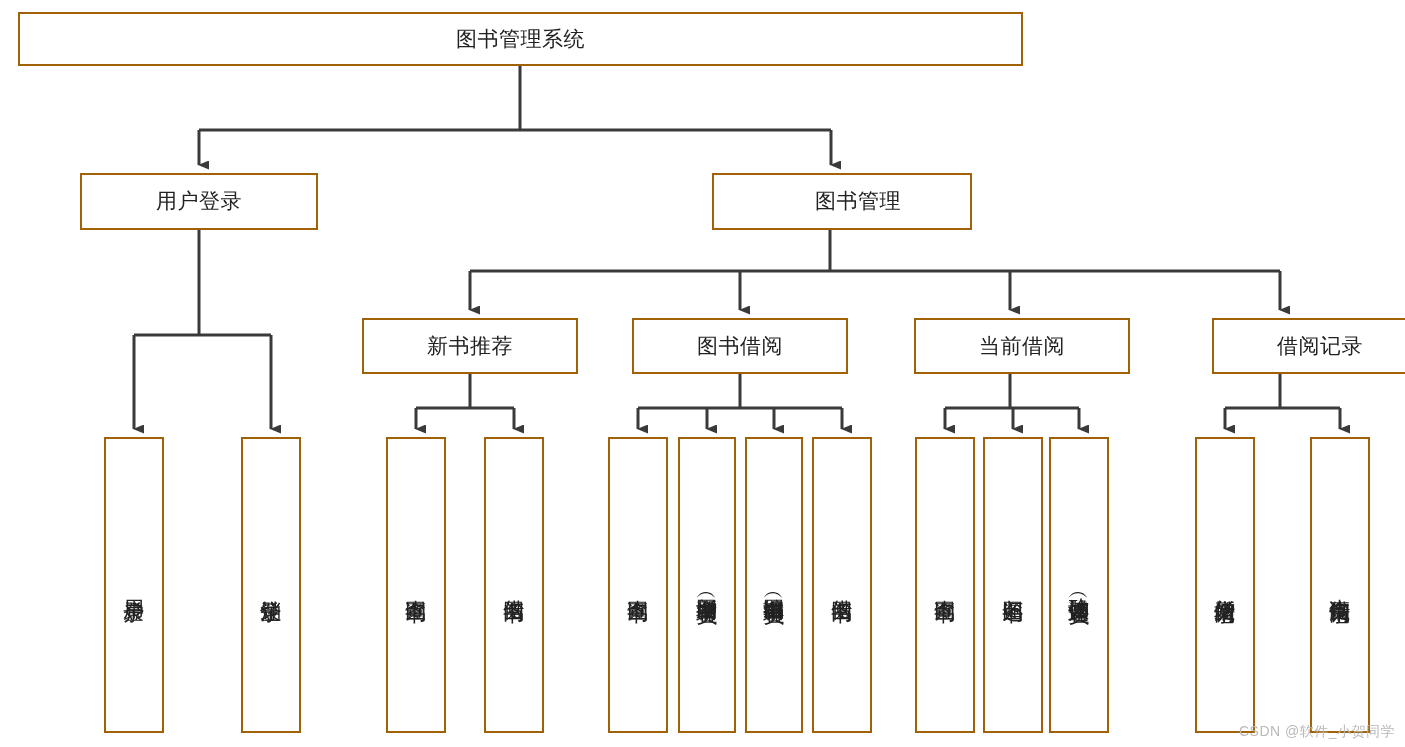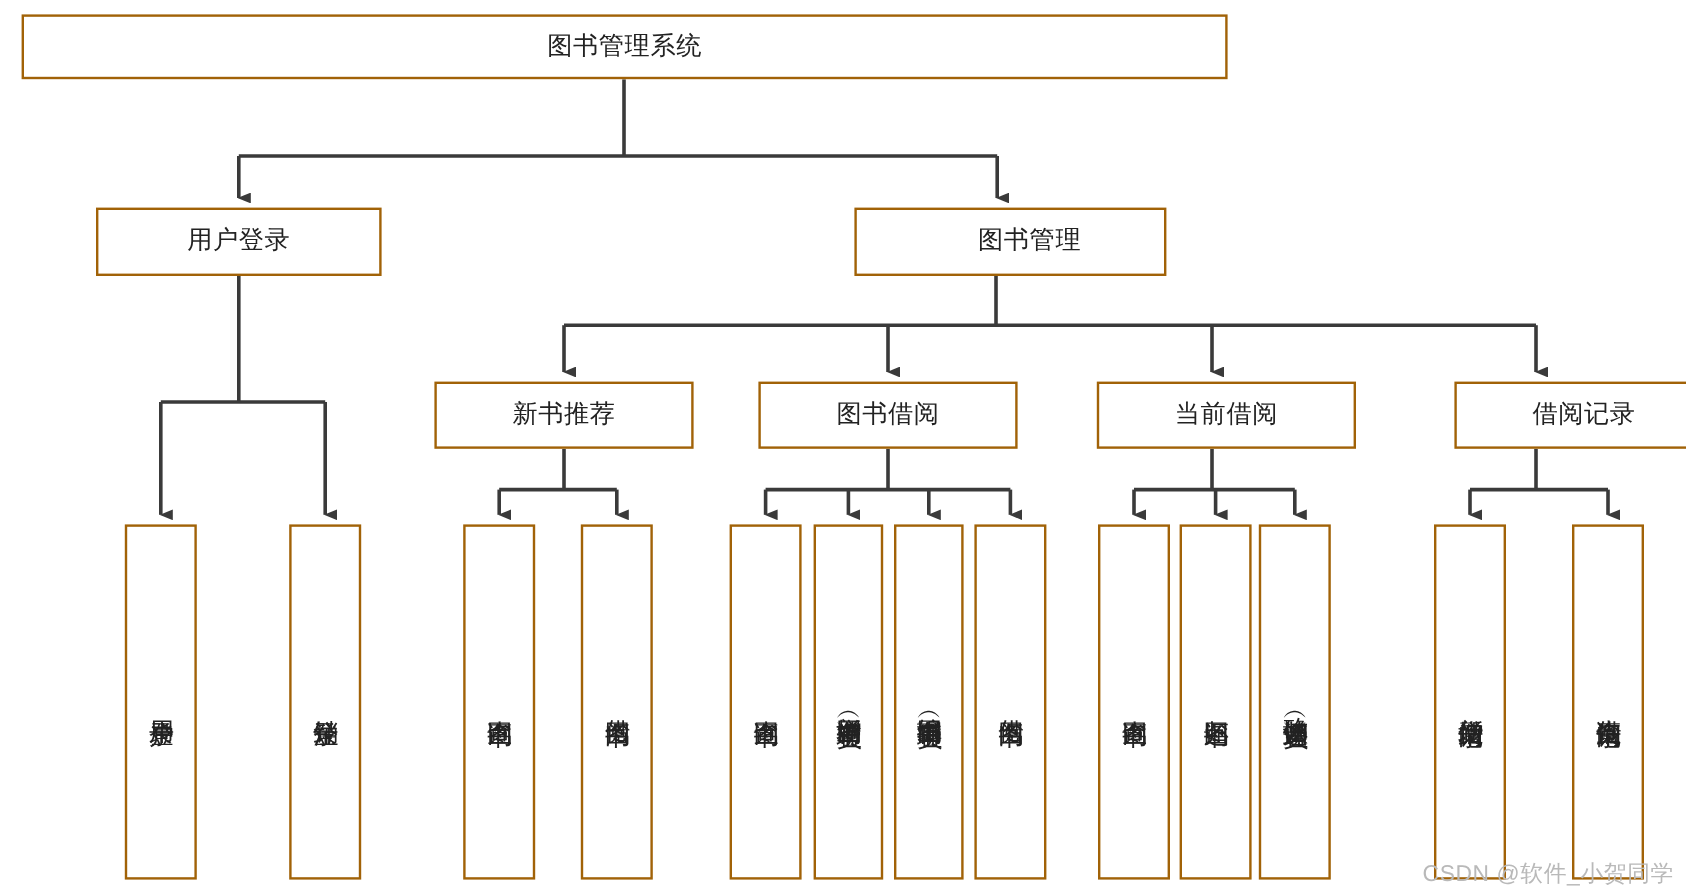--- a/index.html
+++ b/index.html
@@ -55,21 +55,21 @@
     font-size: 21px;
     line-height: 1.3;
     letter-spacing: 1px;
     text-align: center;
     max-height: 100%;
   }
   #watermark {
     position: absolute;
     right: 10px;
     bottom: 6px;
-    font-size: 19px;
+    font-size: 14px;
     color: #b9b9b9;
     white-space: nowrap;
     letter-spacing: 0.5px;
   }
 </style>
 </head>
 <body>
 
 <div id="canvas">
 

